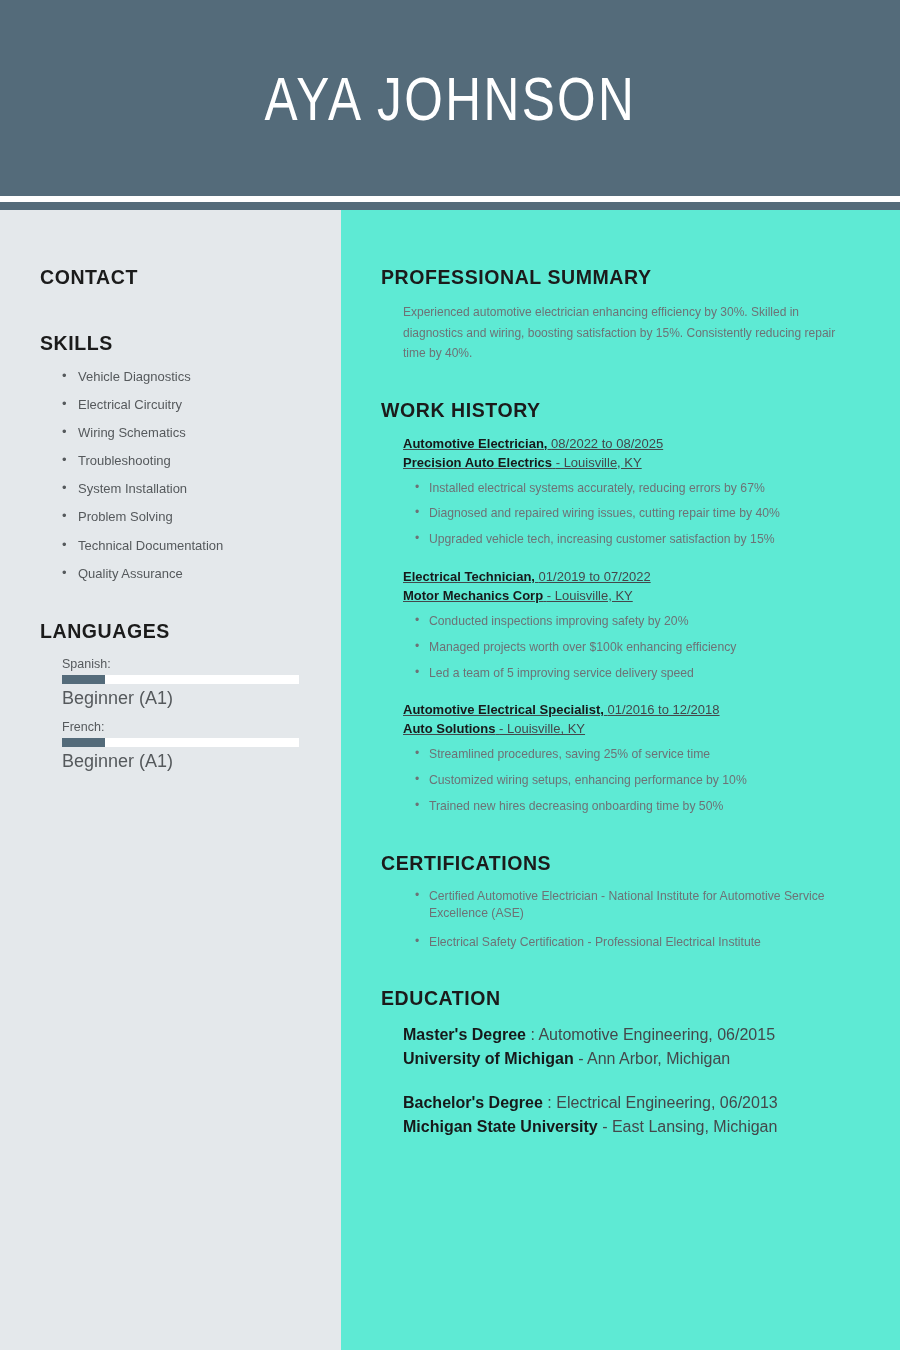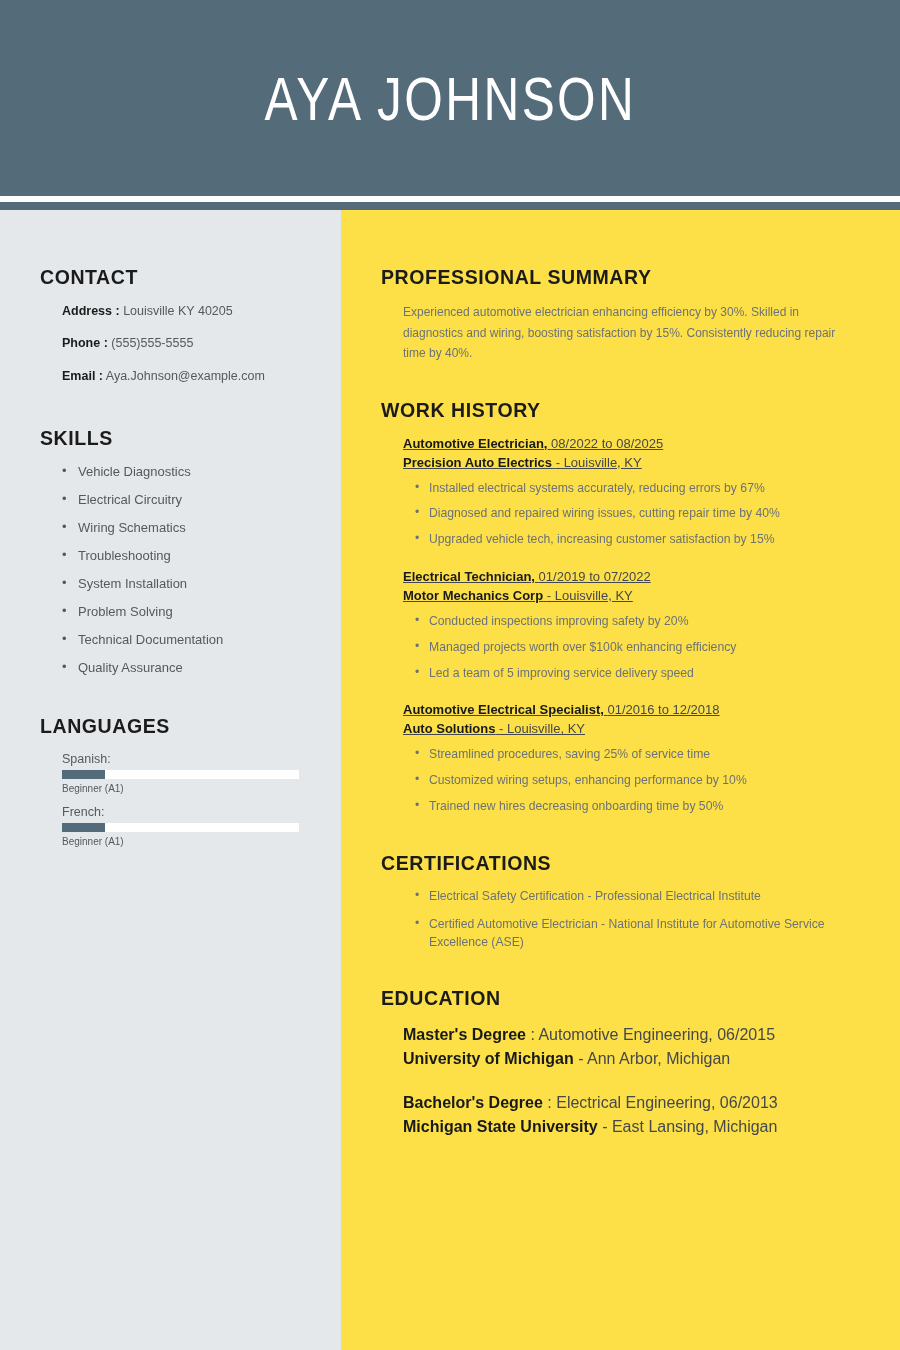--- a/index.html
+++ b/index.html
@@ -72,21 +72,21 @@
     height: 1140px;
     background: #e4e8eb;
     padding: 55px 0 0 40px;
   }
 
   .main {
     position: absolute;
     top: 0; left: 341px;
     width: 559px;
     height: 1140px;
-    background: #fde047;
+    background: #5eead4;
     padding: 55px 36px 0 40px;
   }
 
   .main-top-shade {
     position: absolute;
     top: 0; left: 341px;
     width: 559px; height: 12px;
     background: #e4e8eb;
   }
 
@@ -156,21 +156,21 @@
     position: relative;
     margin-bottom: 4px;
   }
   .bar-fill {
     position: absolute;
     left: 0; top: 0;
     height: 9px;
     background: #546b7a;
   }
   .lang-level {
-    font-size: 10px;
+    font-size: 18px;
     color: #55595c;
   }
 
   
   .summary-text {
     font-size: 12px;
     color: #6d7276;
     line-height: 1.72;
     padding-left: 22px;
     padding-right: 10px;
@@ -259,34 +259,20 @@
   <div class="header-rule"></div>
 
   <div class="body-area">
 
     <div class="main-top-shade"></div>
 
     <aside class="sidebar">
 
       <section>
         <div class="sec-head">CONTACT</div>
-        <div class="contact-list">
-          <div class="contact-row">
-            <b>Address :</b>
-            <span>Louisville KY 40205</span>
-          </div>
-          <div class="contact-row">
-            <b>Phone :</b>
-            <span>(555)555-5555</span>
-          </div>
-          <div class="contact-row">
-            <b>Email :</b>
-            <span>Aya.Johnson@example.com</span>
-          </div>
-        </div>
       </section>
 
       <section class="skills-block">
         <div class="sec-head">SKILLS</div>
         <ul class="skill-list">
           <li>Vehicle Diagnostics</li>
           <li>Electrical Circuitry</li>
           <li>Wiring Schematics</li>
           <li>Troubleshooting</li>
           <li>System Installation</li>
@@ -374,22 +360,22 @@
             <li>Streamlined procedures, saving 25% of service time</li>
             <li>Customized wiring setups, enhancing performance by 10%</li>
             <li>Trained new hires decreasing onboarding time by 50%</li>
           </ul>
         </div>
       </section>
 
       <section class="cert-block">
         <div class="sec-head">CERTIFICATIONS</div>
         <ul class="cert-list">
+          <li>Certified Automotive Electrician - National Institute for Automotive Service Excellence (ASE)</li>
           <li>Electrical Safety Certification - Professional Electrical Institute</li>
-          <li>Certified Automotive Electrician - National Institute for Automotive Service Excellence (ASE)</li>
         </ul>
       </section>
 
       <section class="edu-block">
         <div class="sec-head">EDUCATION</div>
 
         <div class="edu-item">
           <div class="edu-line">
             <b>Master's Degree</b>
             <span>: Automotive Engineering, 06/2015</span>

